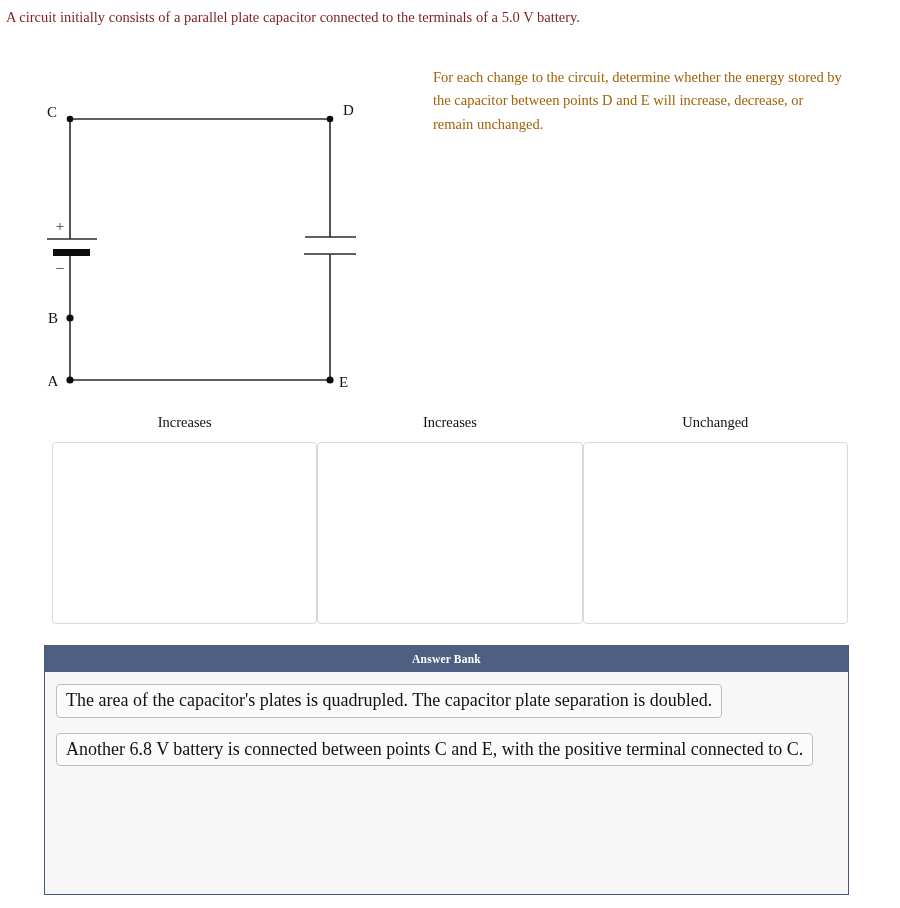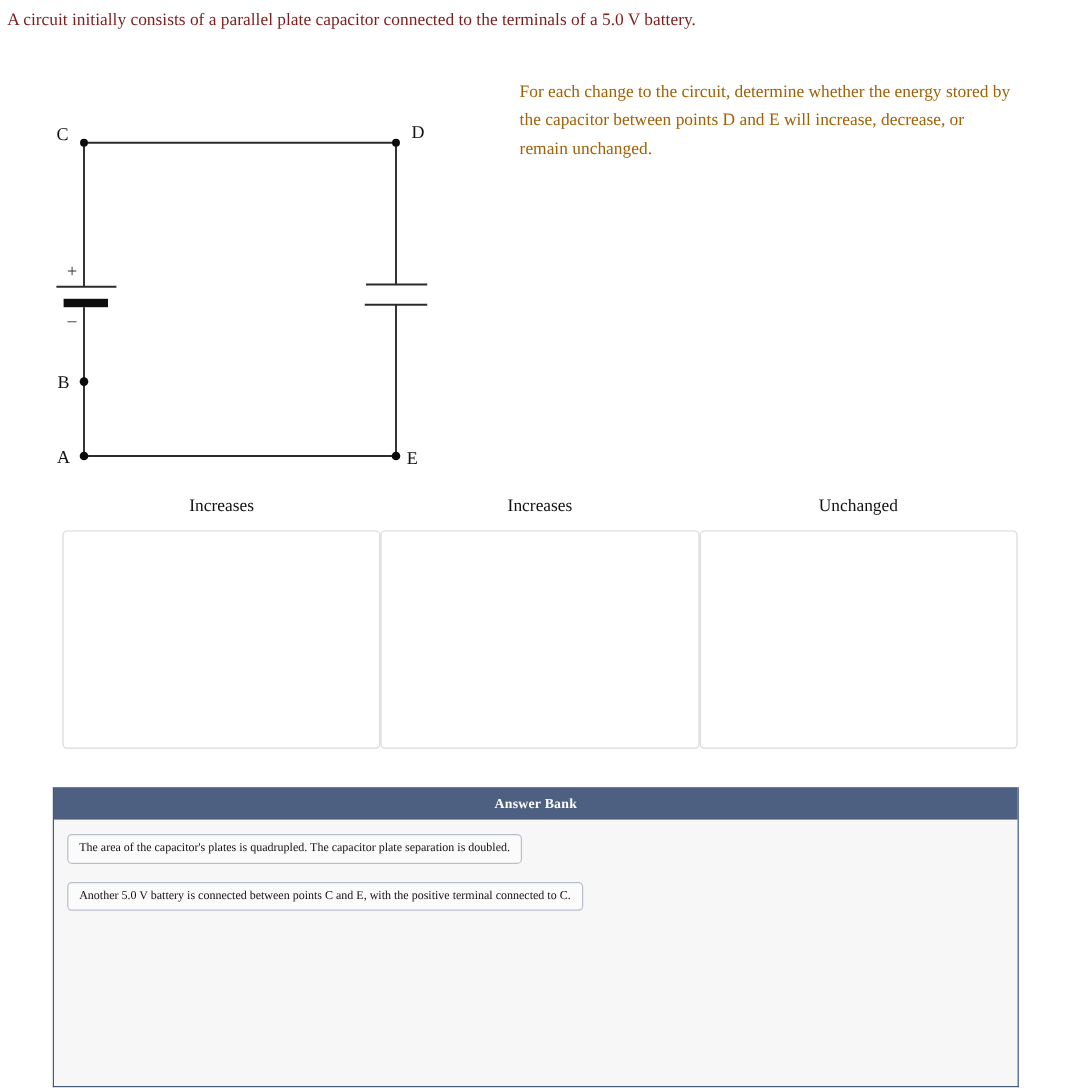--- a/index.html
+++ b/index.html
@@ -82,21 +82,20 @@
   
   #answer-bank {
     position: absolute;
     left: 44px;
     top: 645px;
     width: 805px;
     height: 250px;
     border: 1px solid #45587a;
     border-top: none;
     background: #f7f7f8;
-    margin-top: 11px;
   }
   #answer-bank-header {
     height: 27px;
     background: #4d6082;
     color: #ffffff;
     font-size: 11.5px;
     font-weight: bold;
     display: flex;
     align-items: center;
     justify-content: center;
@@ -110,21 +109,21 @@
     gap: 27px;
     padding: 0 11px;
     margin-bottom: 15px;
   }
   .chip {
     display: inline-block;
     border: 1px solid #b9bfca;
     border-radius: 4px;
     background: #fbfbfc;
     padding: 5px 9px 6px 9px;
-    font-size: 10px;
+    font-size: 18px;
     line-height: 1.15;
     color: #111;
     white-space: nowrap;
     cursor: grab;
   }
 </style>
 </head>
 <body>
 
 <div id="prompt">A circuit initially consists of a parallel plate capacitor connected to the terminals of a 5.0 V battery.</div>
@@ -186,16 +185,16 @@
   </div>
 </div>
 
 <div id="answer-bank">
   <div id="answer-bank-header">Answer Bank</div>
   <div id="answer-bank-body">
     <div class="chip-row">
       <div class="chip">The area of the capacitor's plates is quadrupled. The capacitor plate separation is doubled.</div>
     </div>
     <div class="chip-row">
-      <div class="chip">Another 5.0 V battery is connected between points C and E, with the positive terminal connected to C.</div>
+      <div class="chip">Another 6.8 V battery is connected between points C and E, with the positive terminal connected to C.</div>
     </div>
   </div>
 </div>
 
 </body></html>

